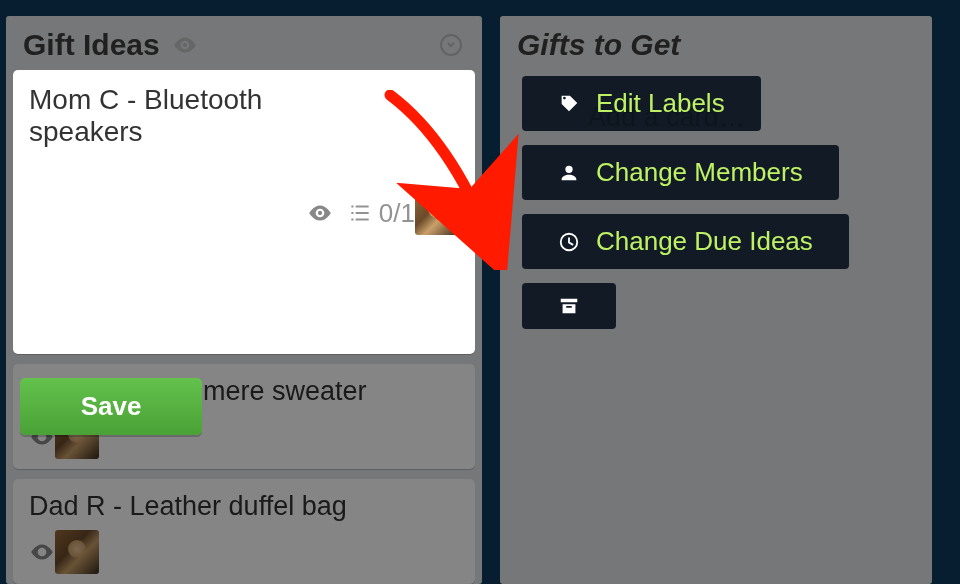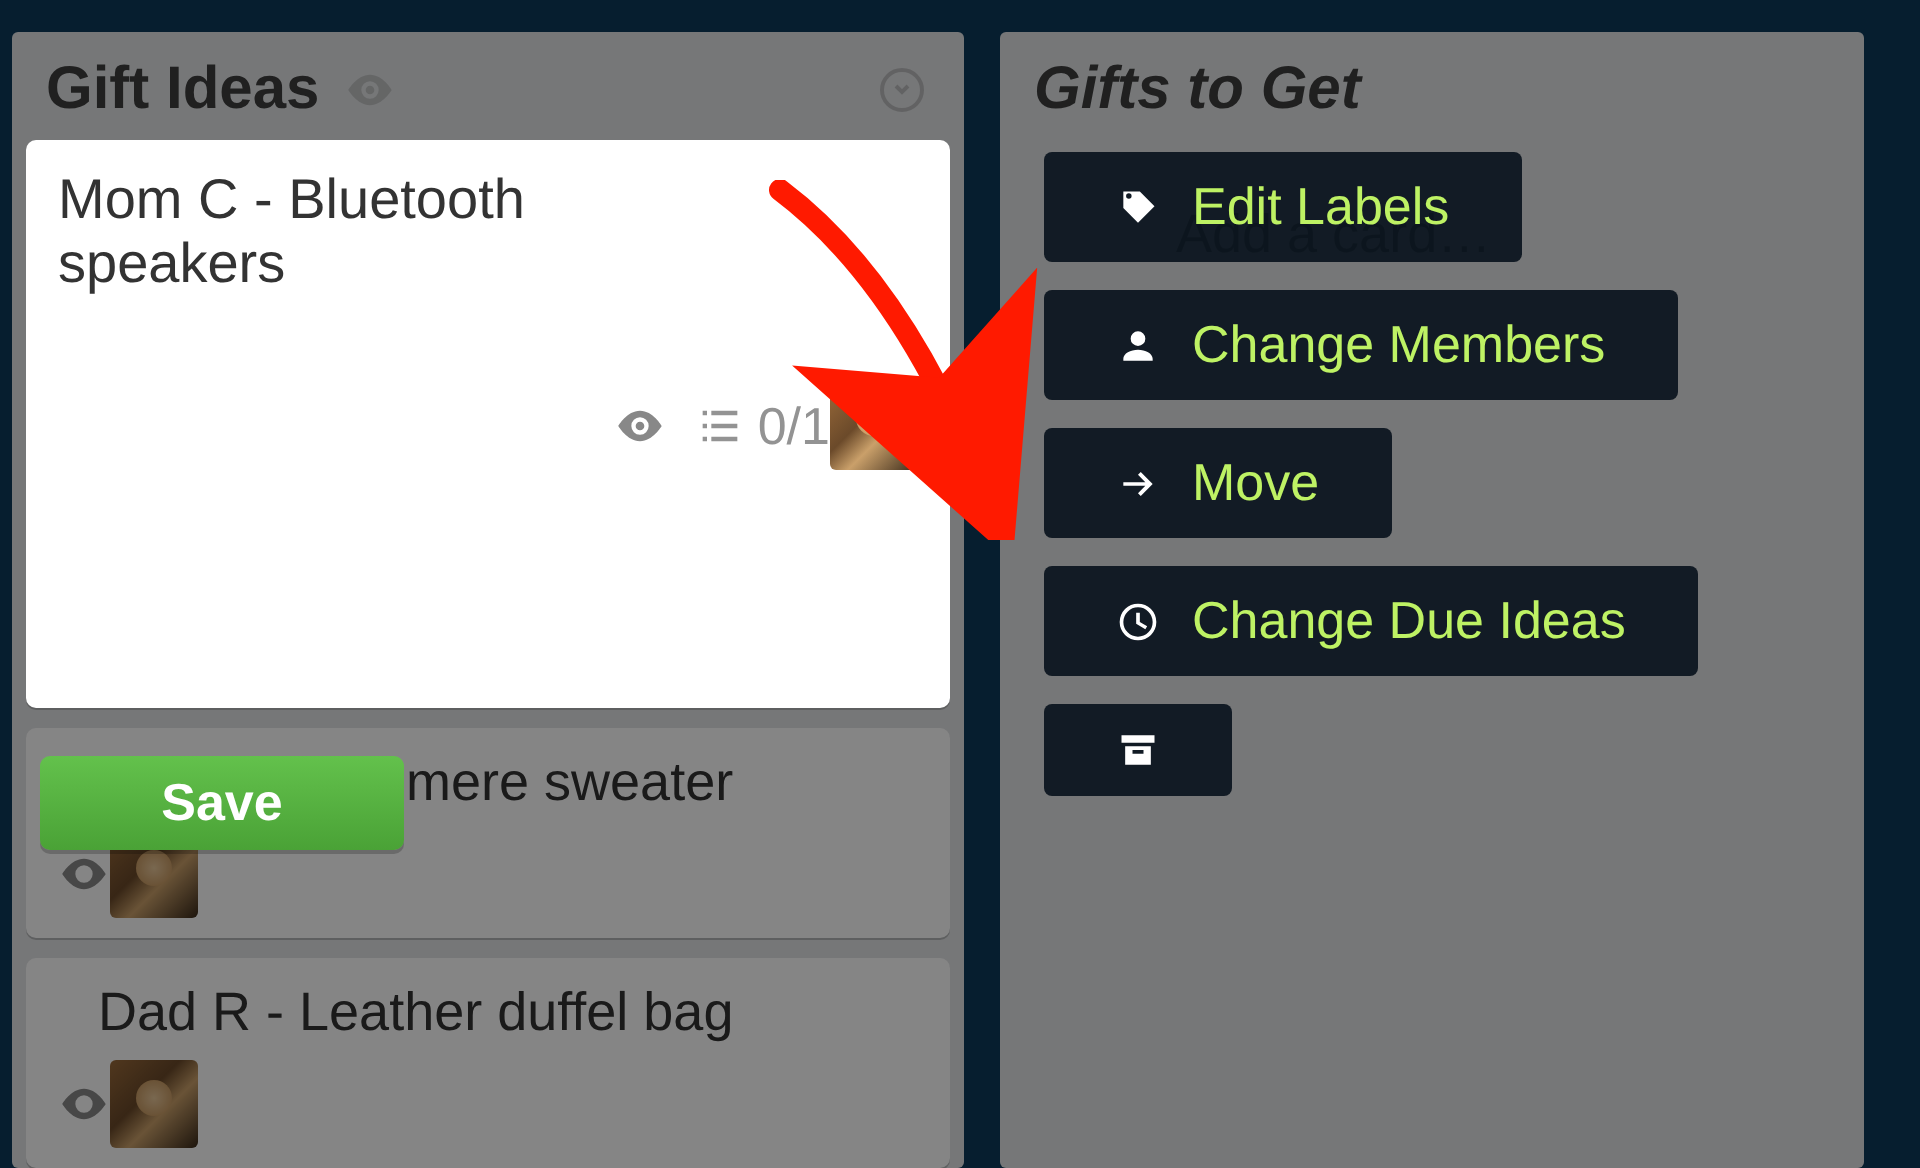--- a/index.html
+++ b/index.html
@@ -90,21 +90,21 @@
     position:absolute; left:50%; top:42%; transform:translate(-50%,-50%);
     width:18px;height:18px;border-radius:50%;
     background:radial-gradient(circle,#e8c79a 0%,#c79860 80%);
   }
 
   .save-btn {
     position: absolute;
     left: 20px;
     top: 378px;
     width: 182px;
-    height: 47px;
+    height: 57px;
     background: linear-gradient(#63c14c,#4aa236);
     border: none;
     border-radius: 5px;
     color: #fff;
     font-size: 26px;
     font-weight: 700;
     box-shadow: 0 2px 0 rgba(0,0,0,.2);
     cursor: pointer;
     z-index: 30;
   }
@@ -204,21 +204,21 @@
         <div class="card-badges">
           <svg class="eye" viewBox="0 0 24 24">
               <path d="M12 5C6 5 2 12 2 12s4 7 10 7 10-7 10-7-4-7-10-7zm0 11a4 4 0 110-8 4 4 0 010 8z"></path>
             </svg>
         </div>
         <div class="avatar"></div>
       </div>
     </div>
 
     <div class="card dim">
-      <div class="card-title" style="font-size:27px;margin-left:20px;">Dad R - Leather duffel bag</div>
+      <div class="card-title" style="font-size:27px;">Dad R - Leather duffel bag</div>
       <div class="card-footer" style="margin-top:8px;">
         <div class="card-badges">
           <svg class="eye" viewBox="0 0 24 24">
               <path d="M12 5C6 5 2 12 2 12s4 7 10 7 10-7 10-7-4-7-10-7zm0 11a4 4 0 110-8 4 4 0 010 8z"></path>
             </svg>
         </div>
         <div class="avatar"></div>
       </div>
     </div>
   </div>
@@ -243,26 +243,20 @@
     <svg viewBox="0 0 24 24">
         <path d="M21 11l-8-8H4v9l8 8 9-9zM7 7a1.5 1.5 0 110-3 1.5 1.5 0 010 3z"></path>
       </svg>
     <span>Edit Labels</span>
   </div>
   <div class="menu-item">
     <svg viewBox="0 0 24 24">
         <path d="M12 12a4 4 0 100-8 4 4 0 000 8zm0 2c-4 0-8 2-8 5v1h16v-1c0-3-4-5-8-5z"></path>
       </svg>
     <span>Change Members</span>
-  </div>
-  <div class="menu-item">
-    <svg viewBox="0 0 24 24">
-        <path d="M4 11h12l-4-4 1.5-1.5L20 12l-6.5 6.5L12 17l4-4H4z"></path>
-      </svg>
-    <span>Move</span>
   </div>
   <div class="menu-item">
     <svg viewBox="0 0 24 24">
         <path d="M12 2a10 10 0 100 20 10 10 0 000-20zm0 18a8 8 0 110-16 8 8 0 010 16zm1-13h-2v6l5 3 1-1.7-4-2.3z"></path>
       </svg>
     <span>Change Due Ideas</span>
   </div>
   <div class="menu-item">
     <svg viewBox="0 0 24 24">
         <path d="M3 4h18v4H3zM5 10h14v10H5zm4 2v2h6v-2z"></path>

